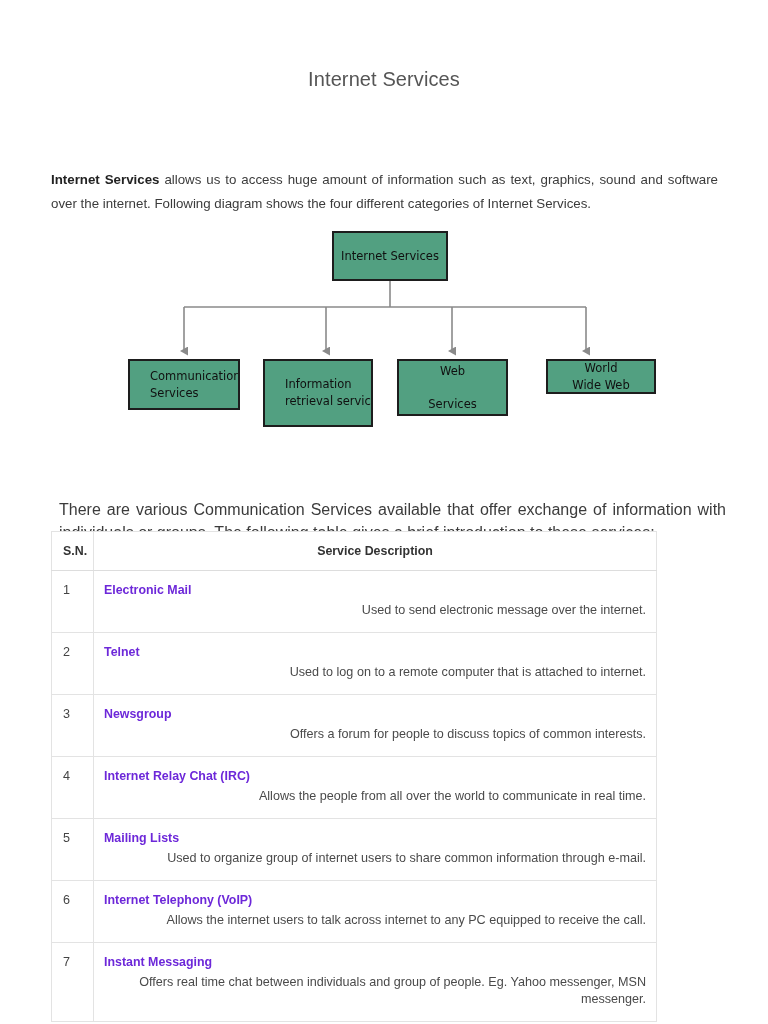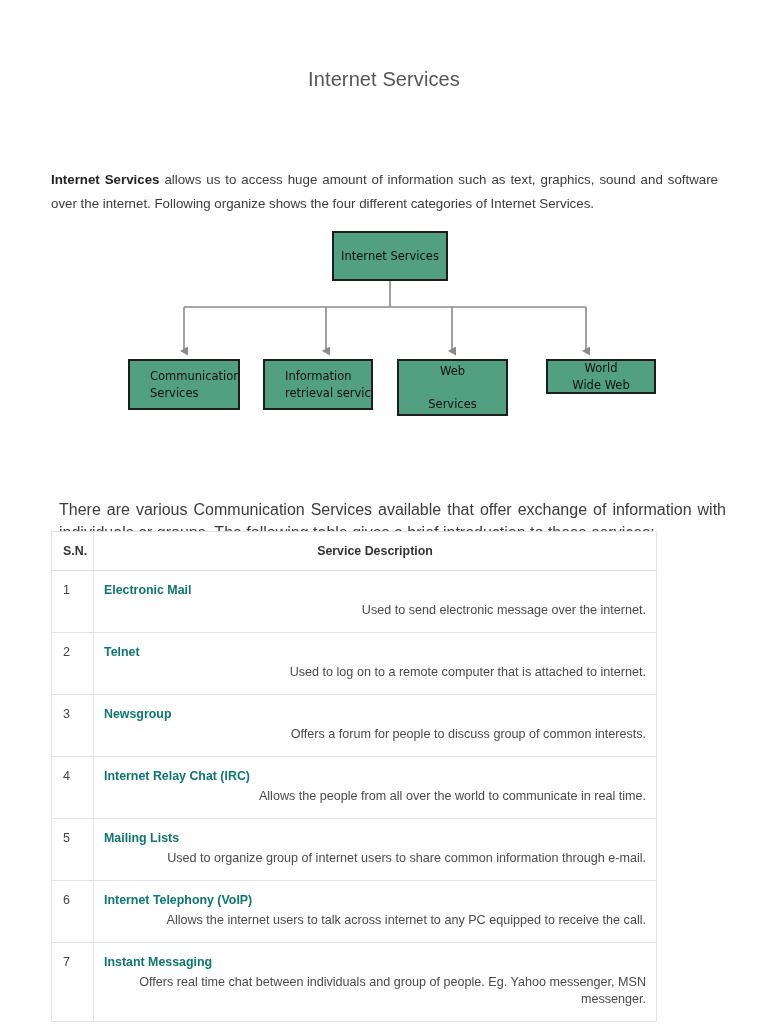--- a/index.html
+++ b/index.html
@@ -82,21 +82,21 @@
     overflow: hidden;
   }
   .node .line { display: block; white-space: nowrap; }
   .node.align-left  { align-items: flex-start; padding-left: 20px; }
   .node.align-center{ align-items: center; }
 
   .node-root {
     left: 332px; top: 11px; width: 116px; height: 50px;
   }
   .node-c1 { left: 128px; top: 139px; width: 112px; height: 51px; }
-  .node-c2 { left: 263px; top: 139px; width: 110px; height: 51px; }
+  .node-c2 { left: 263px; top: 139px; width: 110px; height: 68px; }
   .node-c3 { left: 397px; top: 139px; width: 111px; height: 57px; gap: 16px; }
   .node-c4 { left: 546px; top: 139px; width: 110px; height: 35px; }
 
   
   .section-heading {
     position: absolute;
     left: 51px;
     top: 445px;
     font-size: 16.5px;
     font-weight: bold;
@@ -150,41 +150,41 @@
     color: #444444;
   }
   .td-sn {
     text-align: left;
     padding-left: 11px !important;
     color: #555555;
     font-size: 12.4px;
   }
   .svc-name {
     font-weight: bold;
-    color: #0f766e;
+    color: #6d28d9;
     font-size: 12.4px;
     display: block;
     margin-bottom: 5px;
   }
   .svc-desc {
     display: block;
     color: #4a4a4a;
     font-size: 12.6px;
     line-height: 17px;
     text-align: right;
   }
 </style>
 </head>
 <body>
 
 <div class="page">
 
   <div class="doc-title">Internet Services</div>
 
-  <p class="intro-para"><span class="lead">Internet Services</span><span> allows us to access huge amount of information such as text, graphics, sound and software over the internet. Following organize shows the four different categories of Internet Services.</span></p>
+  <p class="intro-para"><span class="lead">Internet Services</span><span> allows us to access huge amount of information such as text, graphics, sound and software over the internet. Following diagram shows the four different categories of Internet Services.</span></p>
 
   <div class="diagram">
 
     <svg width="768" height="200" viewBox="0 0 768 200">
       <defs>
         <marker id="arrowhead" markerWidth="9" markerHeight="9" refX="4.5" refY="4" orient="auto" markerUnits="userSpaceOnUse">
           <path d="M0,0 L9,0 L4.5,8 z" fill="#8a8a8a"></path>
         </marker>
       </defs>
 
@@ -249,21 +249,21 @@
         <td class="td-sn">2</td>
         <td>
           <span class="svc-name">Telnet</span>
           <span class="svc-desc">Used to log on to a remote computer that is attached to internet.</span>
         </td>
       </tr>
       <tr>
         <td class="td-sn">3</td>
         <td>
           <span class="svc-name">Newsgroup</span>
-          <span class="svc-desc">Offers a forum for people to discuss group of common interests.</span>
+          <span class="svc-desc">Offers a forum for people to discuss topics of common interests.</span>
         </td>
       </tr>
       <tr>
         <td class="td-sn">4</td>
         <td>
           <span class="svc-name">Internet Relay Chat (IRC)</span>
           <span class="svc-desc">Allows the people from all over the world to communicate in real time.</span>
         </td>
       </tr>
       <tr>

